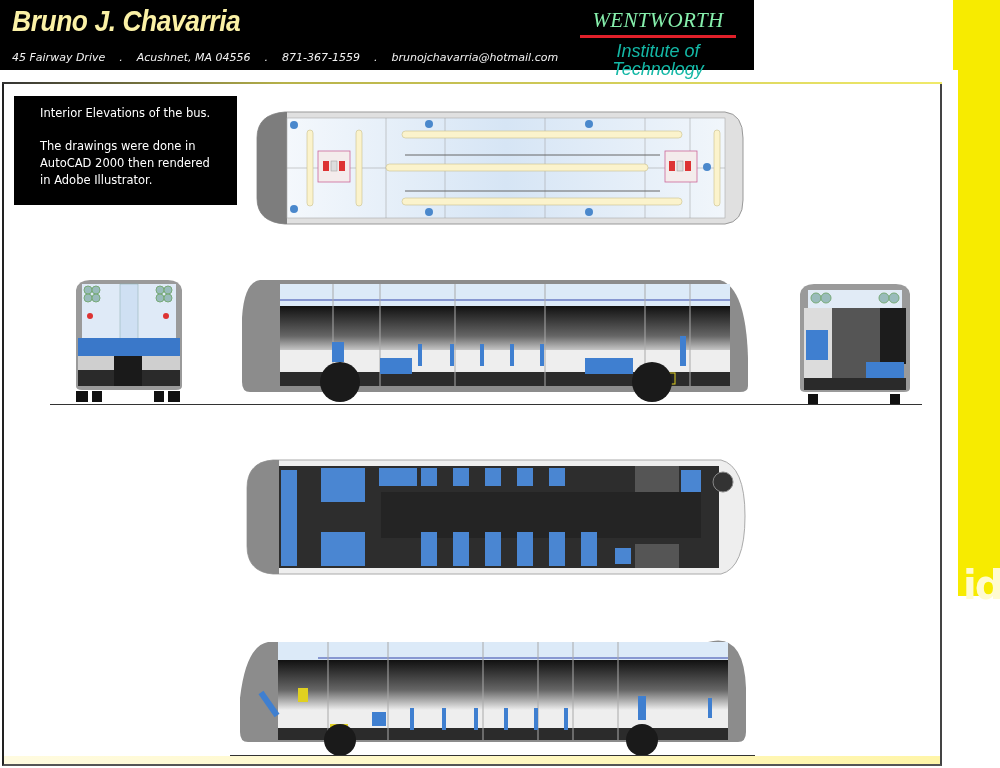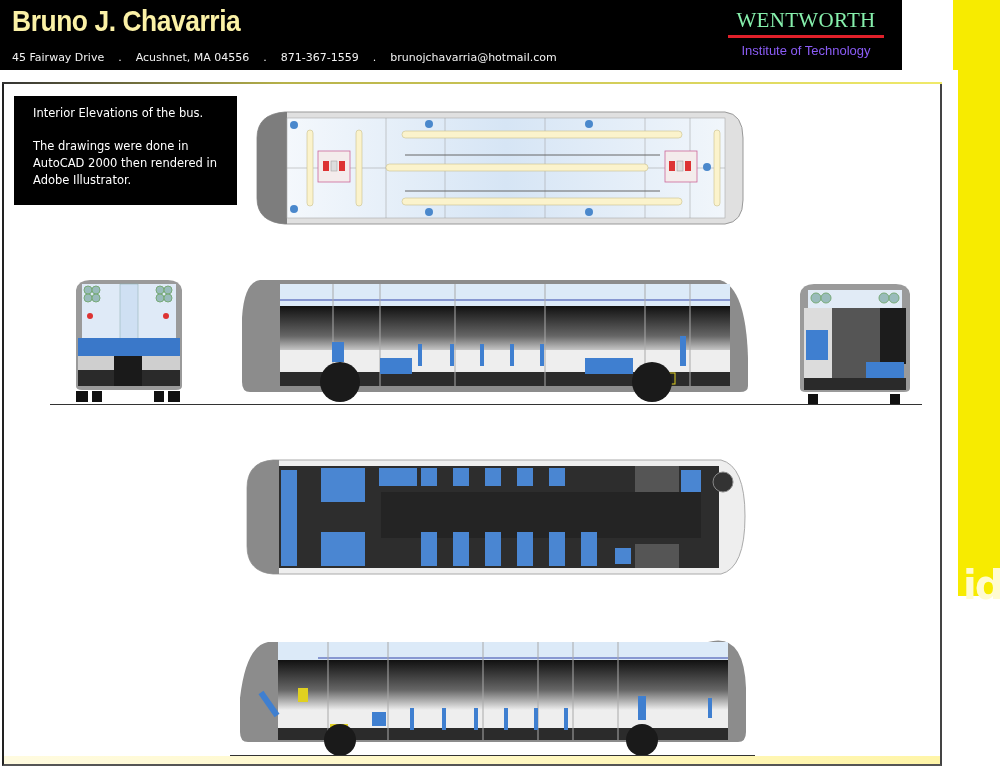--- a/index.html
+++ b/index.html
@@ -1,41 +1,41 @@
 <!DOCTYPE html>
 <html><head>
 <meta charset="utf-8">
 <style>
   * { box-sizing: border-box; margin: 0; padding: 0; }
   html, body { width: 1000px; height: 768px; overflow: hidden; background: #ffffff; }
   body { position: relative; font-family: "DejaVu Sans", sans-serif; }
 
   
-  .header { position: absolute; left: 0; top: 0; width: 902px; height: 70px; background: #000; }
+  .header { position: absolute; left: 0; top: 0; width: 754px; height: 70px; background: #000; font-style: italic; }
   .name { position: absolute; left: 12px; top: 4px; font-family: "Liberation Sans", sans-serif; font-weight: bold; font-size: 30px; color: #fbf1a6; letter-spacing: -0.5px; transform: scaleX(0.88); transform-origin: left top; }
   .contact { position: absolute; left: 12px; top: 43px; display: flex; font-size: 11px; color: #f2f2f2; font-family: "DejaVu Sans", sans-serif; margin-top: 8px; }
   .contact span { margin-right: 14px; }
   .contact .sep { margin-right: 14px; }
   .school { position: absolute; right: 18px; top: 8px; width: 156px; text-align: center; }
   .school-top { font-family: "Liberation Serif", serif; font-size: 21px; color: #86efac; letter-spacing: 0.3px; line-height: 24px; }
   .school-rule { height: 3px; background: #e0202a; margin: 3px 0 4px 0; }
-  .school-bottom { font-family: "Liberation Sans", sans-serif; font-size: 13px; color: #8b5cf6; line-height: 18px; }
+  .school-bottom { font-family: "Liberation Sans", sans-serif; font-size: 18px; color: #14b8a6; line-height: 18px; }
 
   
   .sidebar { position: absolute; left: 953px; top: 0; width: 47px; height: 596px; background: #f7eb00; }
   .sidebar .gap { position: absolute; left: -2px; top: 70px; width: 7px; height: 698px; background: #fff; }
   .id-mark { position: absolute; left: 10px; bottom: -12px; font-family: "DejaVu Sans", sans-serif; font-weight: bold; font-size: 40px; color: #fffbd0; letter-spacing: -2px; }
 
   
   .panel { position: absolute; left: 2px; top: 82px; width: 940px; height: 684px; border-left: 2px solid #222; border-bottom: 2px solid #555; border-right: 2px solid #444;
            background: #fff; }
   .panel-topline { position: absolute; left: 2px; top: 82px; width: 940px; height: 2px; background: linear-gradient(90deg,#333 0%, #b7b24a 30%, #f0ea6a 100%); }
   .panel-bottom-glow { position: absolute; left: 4px; top: 756px; width: 936px; height: 8px; background: linear-gradient(90deg,#fffbe0 0%, #fff5a8 100%); }
 
-  .desc { position: absolute; left: 14px; top: 96px; width: 223px; height: 109px; background: #000; color: #fff; padding: 9px 19px; font-family: "DejaVu Sans", sans-serif; font-size: 11.5px; line-height: 17px; }
+  .desc { position: absolute; left: 14px; top: 96px; width: 223px; height: 109px; background: #000; color: #fff; padding: 9px 26px; font-family: "DejaVu Sans", sans-serif; font-size: 11.5px; line-height: 17px; }
   .desc p + p { margin-top: 16px; }
 
   .ground { position: absolute; height: 1px; background: #333; }
 
   .drawing { position: absolute; }
   svg { display: block; }
 </style>
 </head>
 <body>
 

